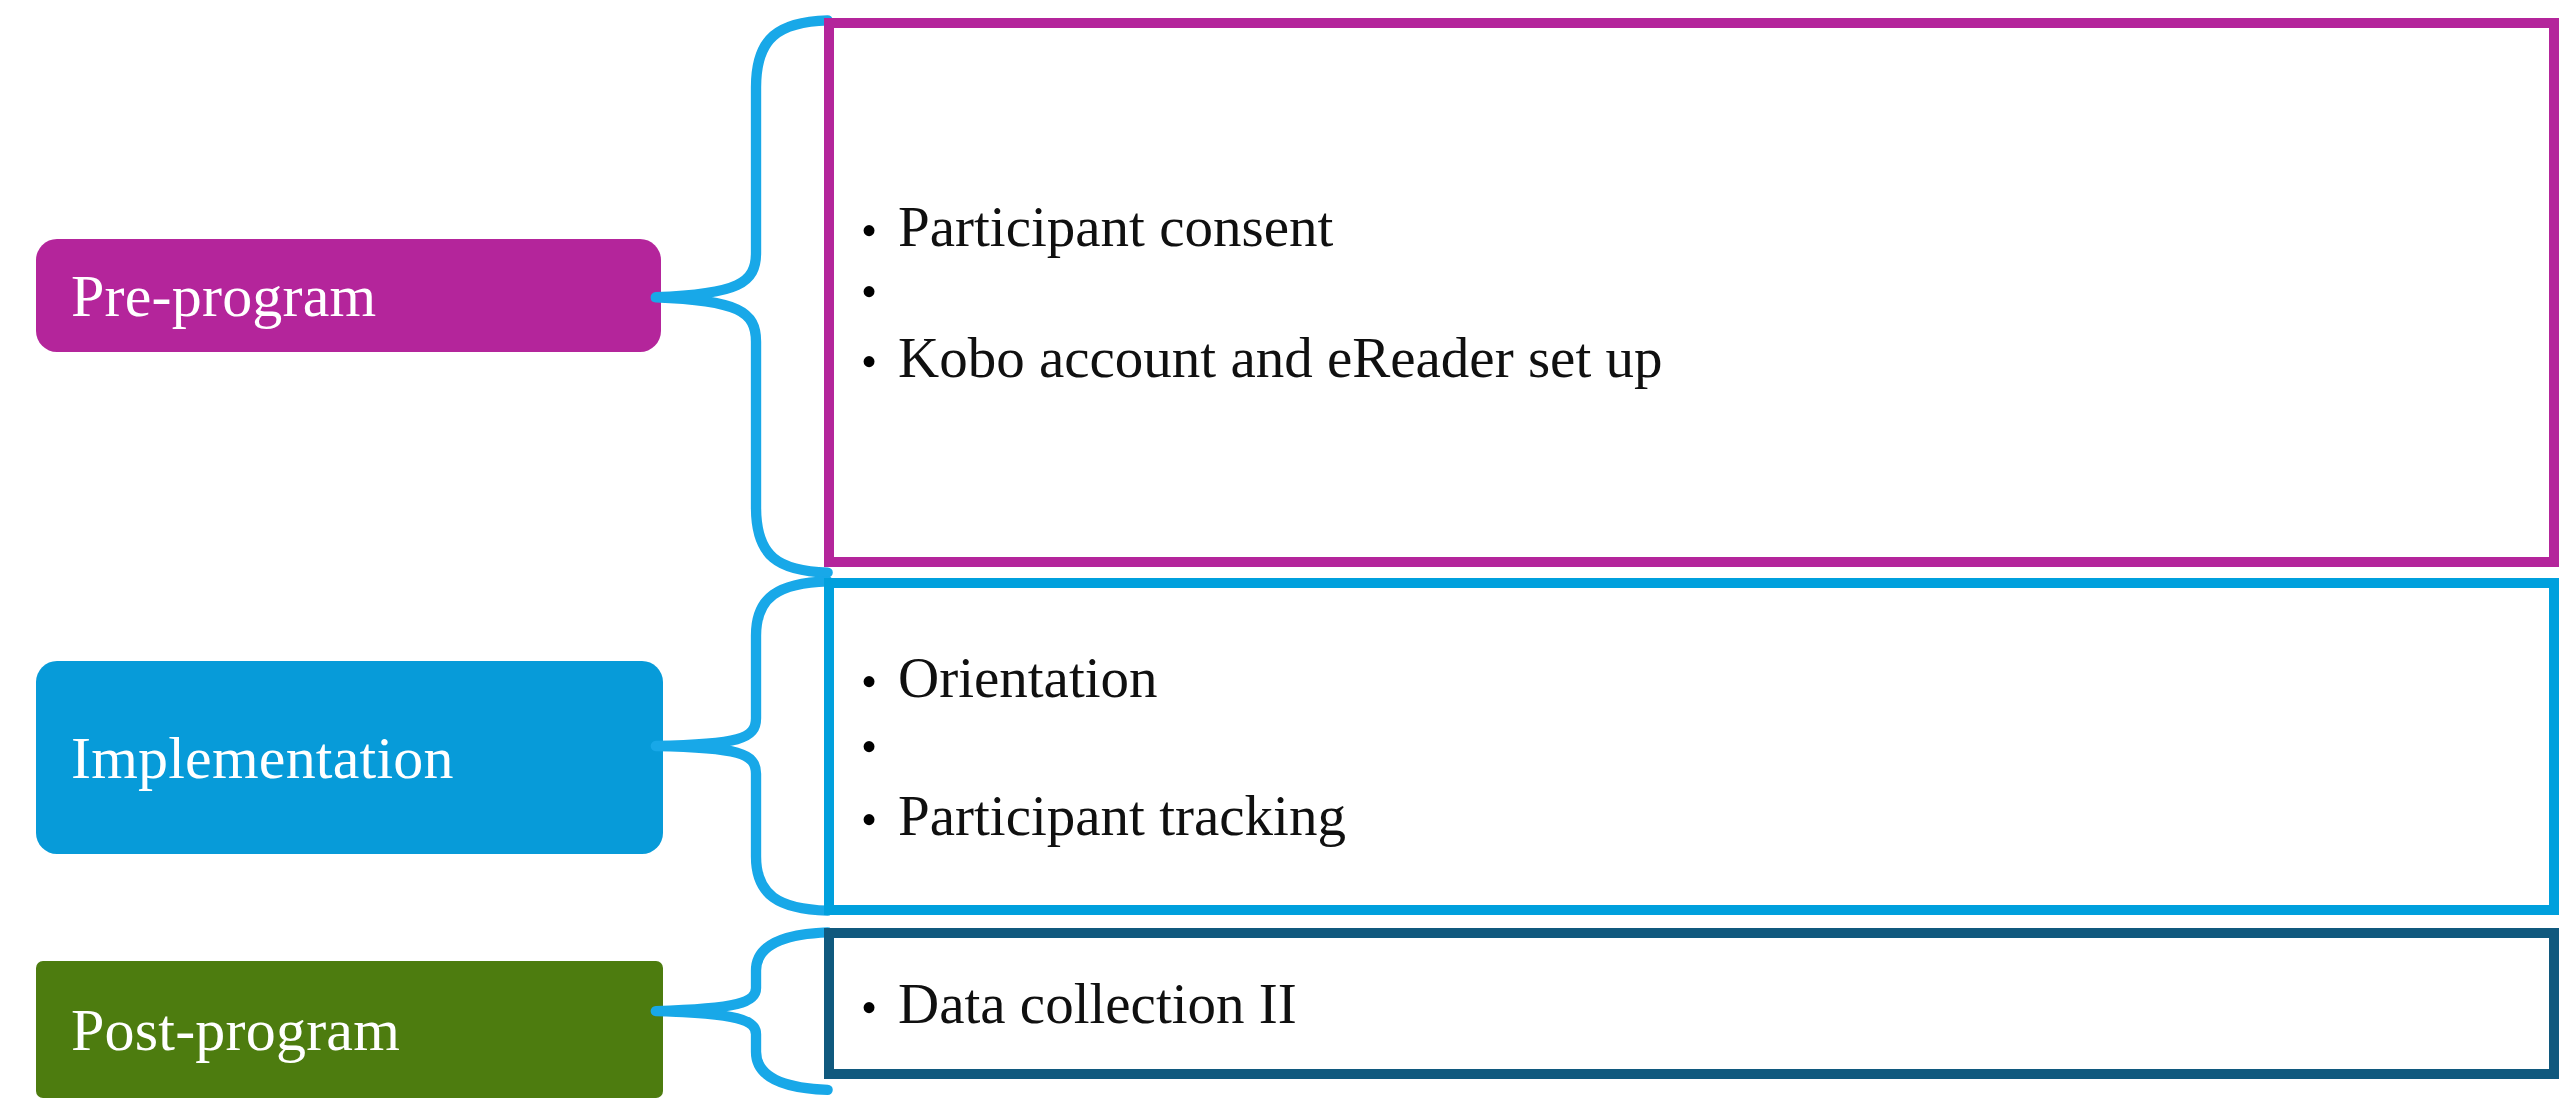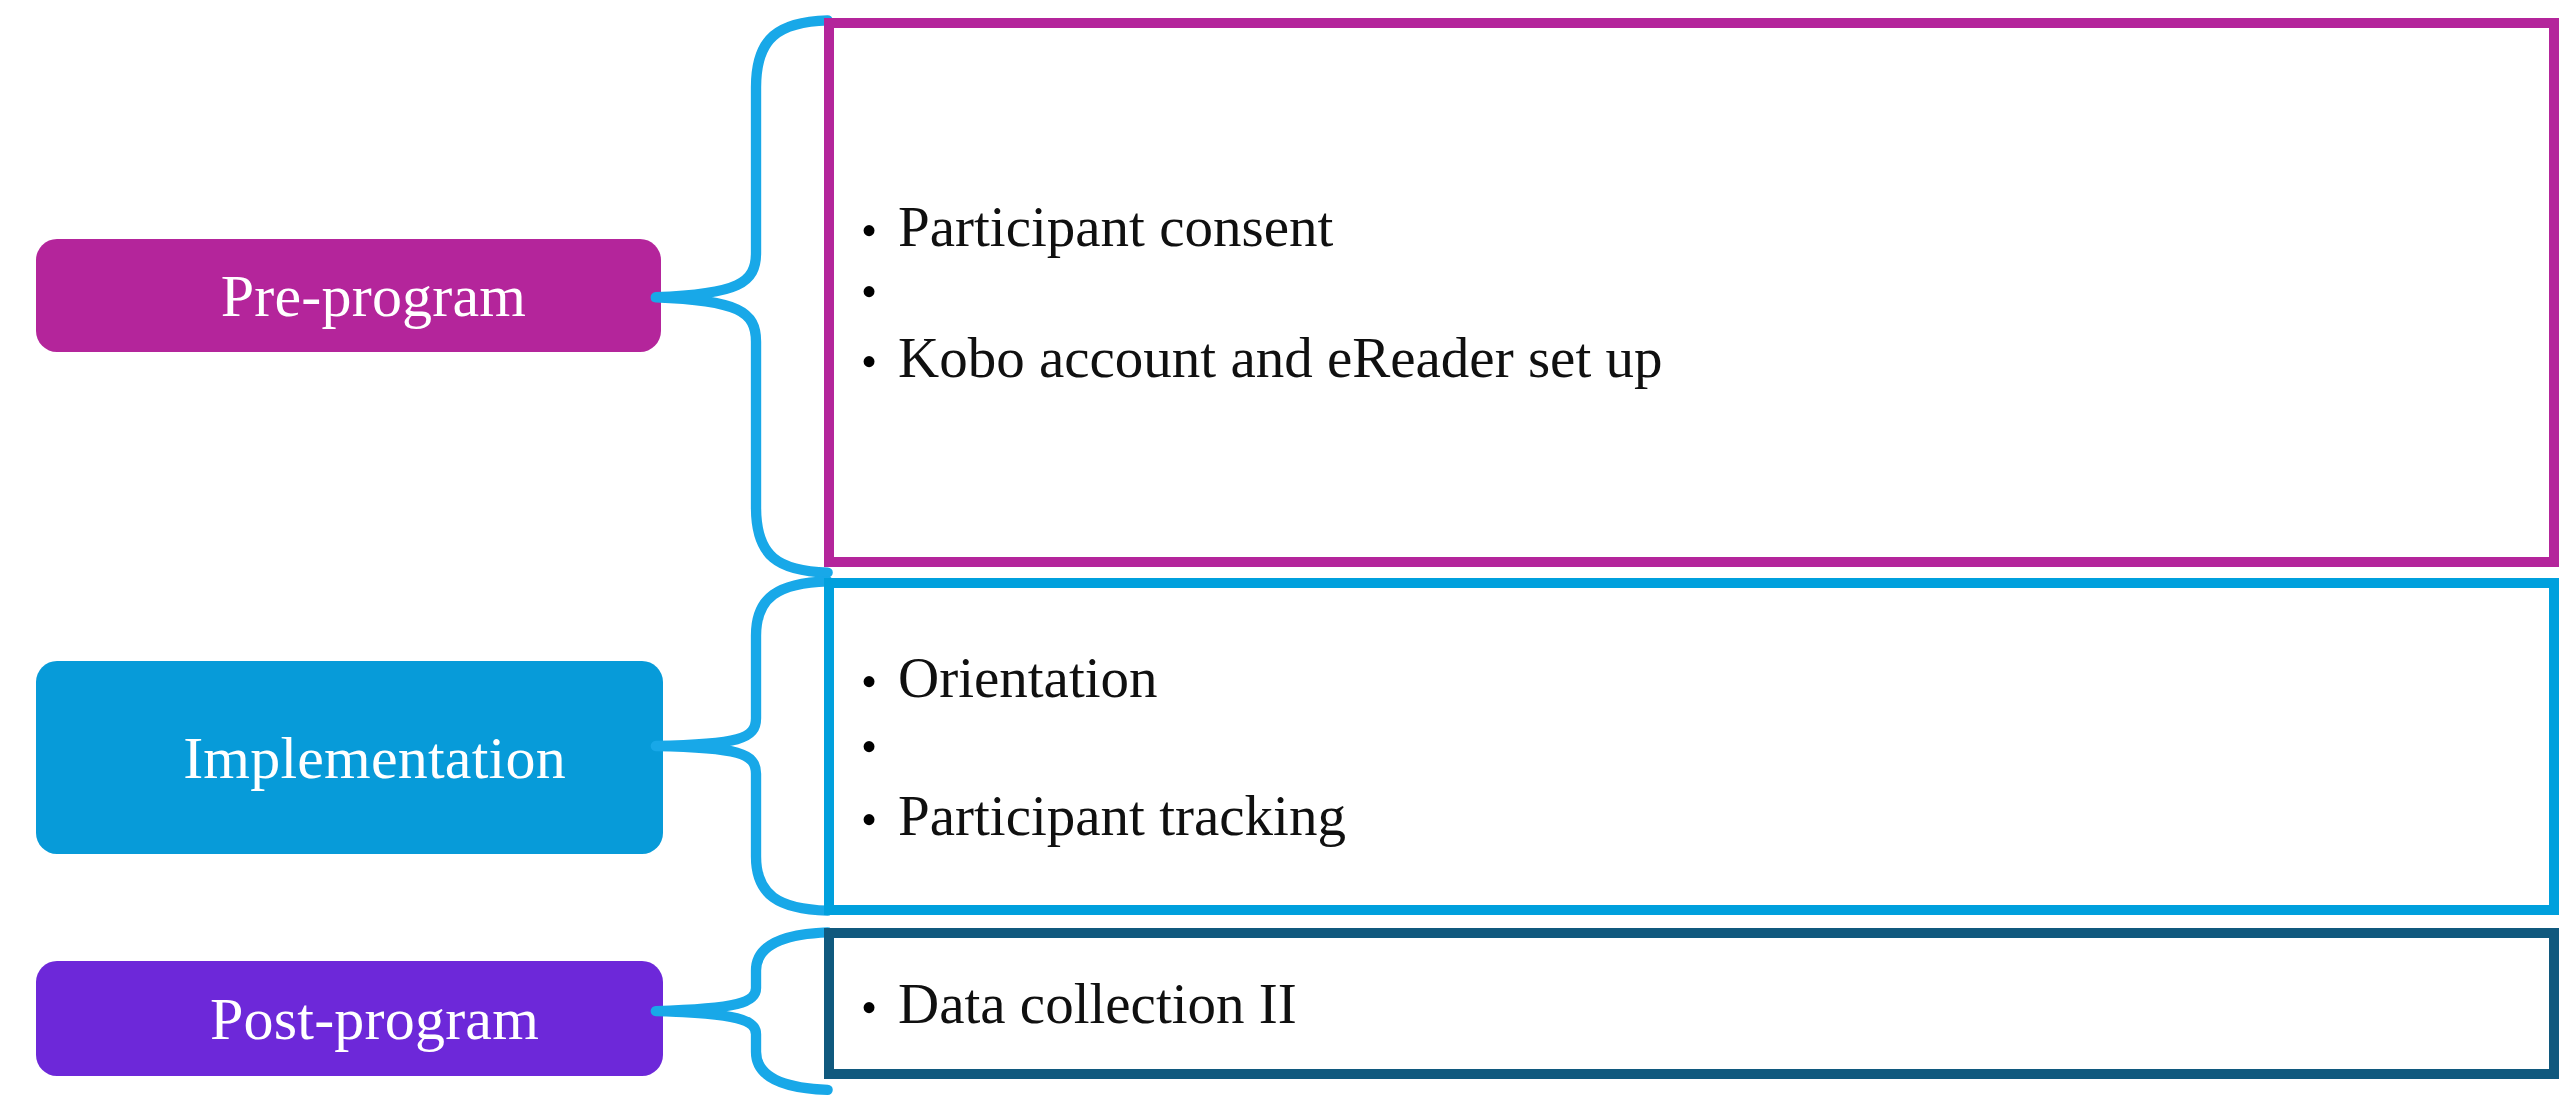--- a/index.html
+++ b/index.html
@@ -17,48 +17,48 @@
     font-family: "Liberation Serif", "DejaVu Serif", serif;
   }
 
   
   .phase-pill {
     position: absolute;
     display: flex;
     align-items: center;
     border-radius: 21px;
     box-sizing: border-box;
-    padding-left: 50px;
+    padding-left: 35px;
     color: #ffffff;
     font-family: "Liberation Serif", "DejaVu Serif", serif;
     letter-spacing: 0.2px;
     white-space: nowrap;
-    justify-content: center;
   }
   .phase-pill .pill-label {
     font-size: 60px;
     line-height: 1;
     color: #ffffff;
   }
 
   #pill-pre {
     left: 36px;  top: 239px;
     width: 625px; height: 113px;
     background: #b4259b;
   }
   #pill-impl {
     left: 36px;  top: 641px;
     width: 627px; height: 193px;
     background: #079bd9;
     margin-top: 20px;
   }
   #pill-post {
     left: 36px;  top: 961px;
-    width: 627px; height: 115px;
-    background: #6d28d9;
+    width: 627px; height: 137px;
+    background: #4d7c0f;
+    border-radius: 7px;
   }
 
   
   .brace {
     position: absolute;
     left: 651px;
     overflow: visible;
   }
   #brace-pre  { top: 14.3px;   }
   #brace-impl { top: 575px;  }

